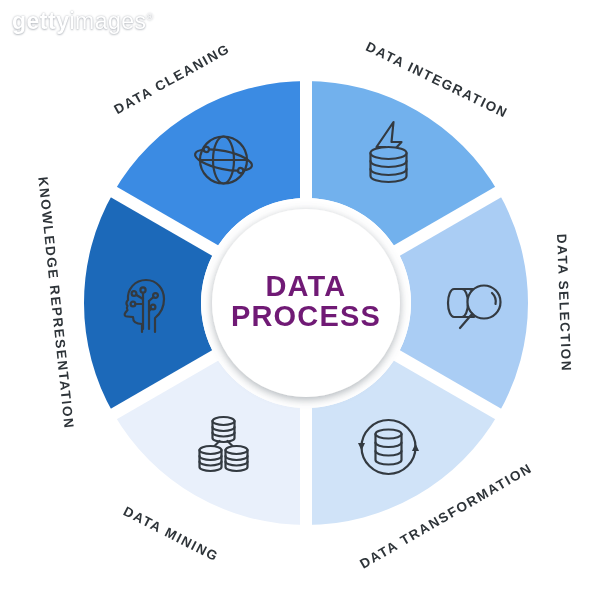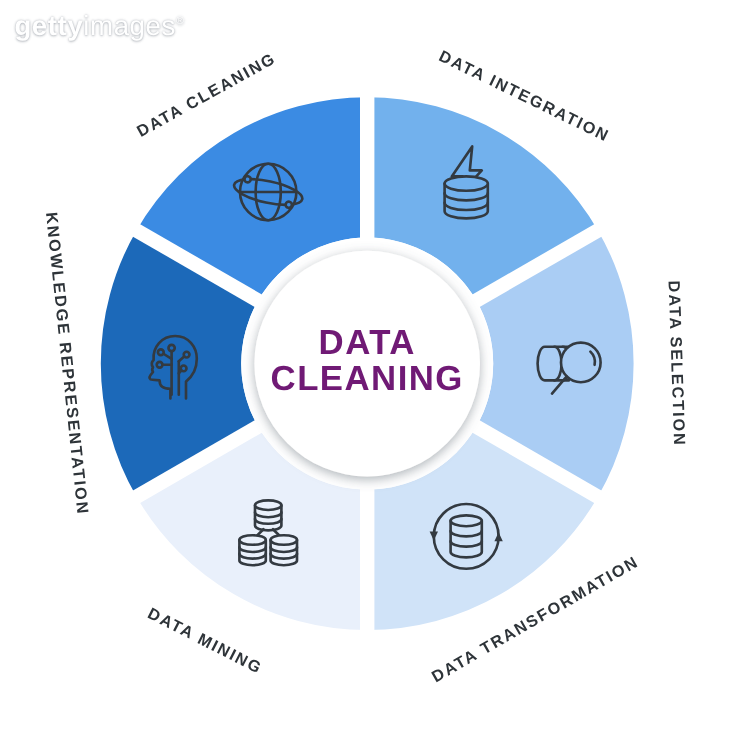--- a/index.html
+++ b/index.html
@@ -147,21 +147,21 @@
       </g>
     </g>
   </svg>
 
   <div class="watermark">
     <span class="wm-bold">getty</span><span class="wm-light">images</span><sup>®</sup>
   </div>
 
   <div class="center-title">
     <div>DATA</div>
-    <div>CLEANING</div>
+    <div>PROCESS</div>
   </div>
 
   <div class="seg-label lbl-integration">DATA INTEGRATION</div>
   <div class="seg-label lbl-selection">DATA SELECTION</div>
   <div class="seg-label lbl-transformation">DATA TRANSFORMATION</div>
   <div class="seg-label lbl-mining">DATA MINING</div>
   <div class="seg-label lbl-knowledge">KNOWLEDGE REPRESENTATION</div>
   <div class="seg-label lbl-cleaning">DATA CLEANING</div>
 
 </div>

